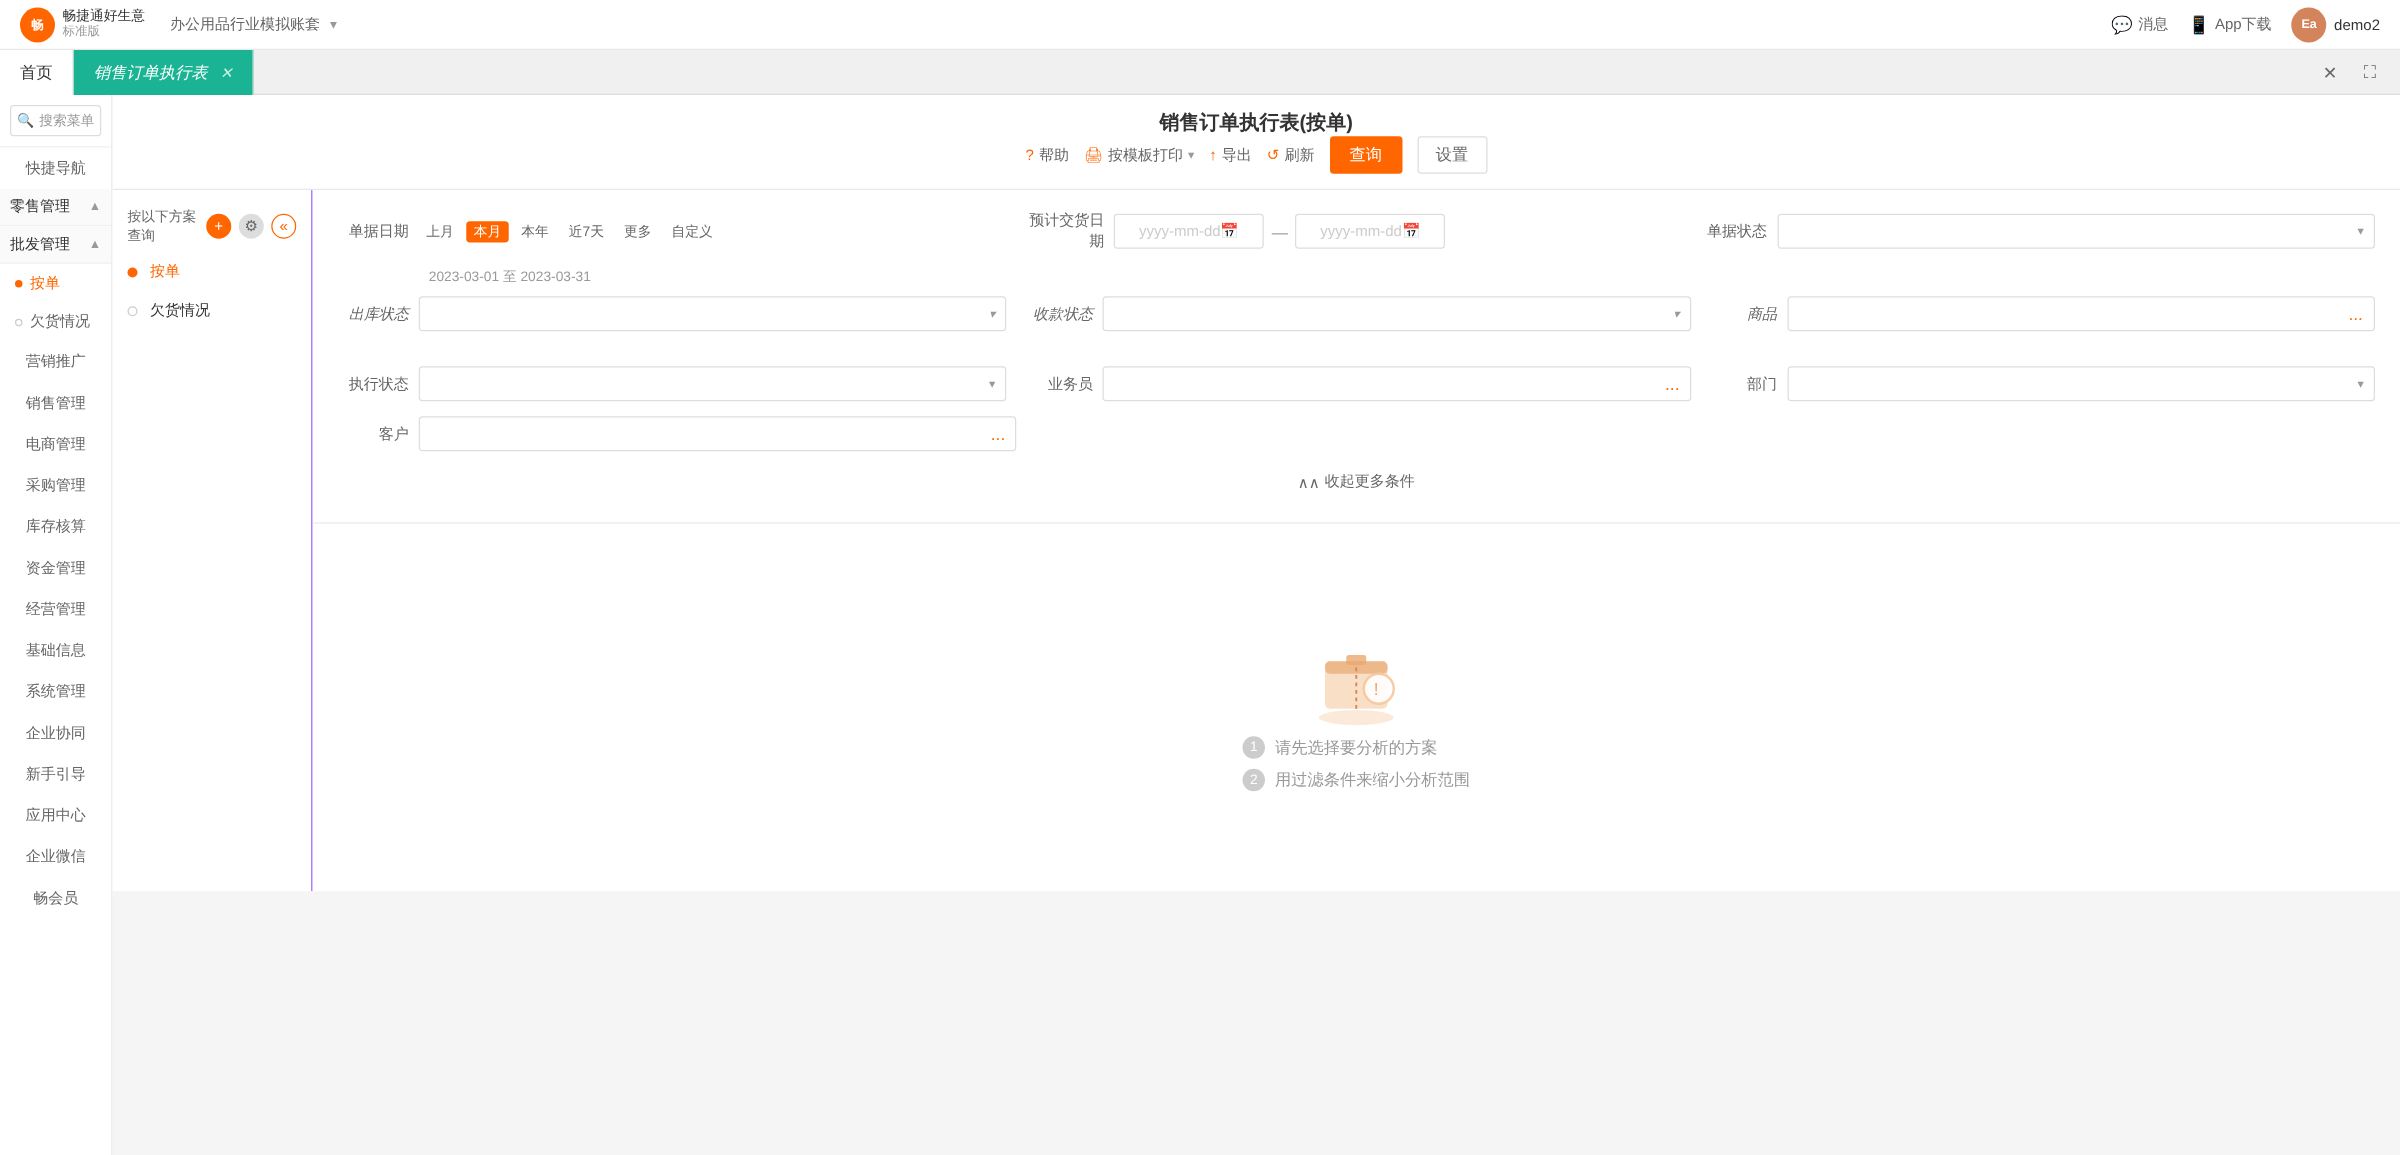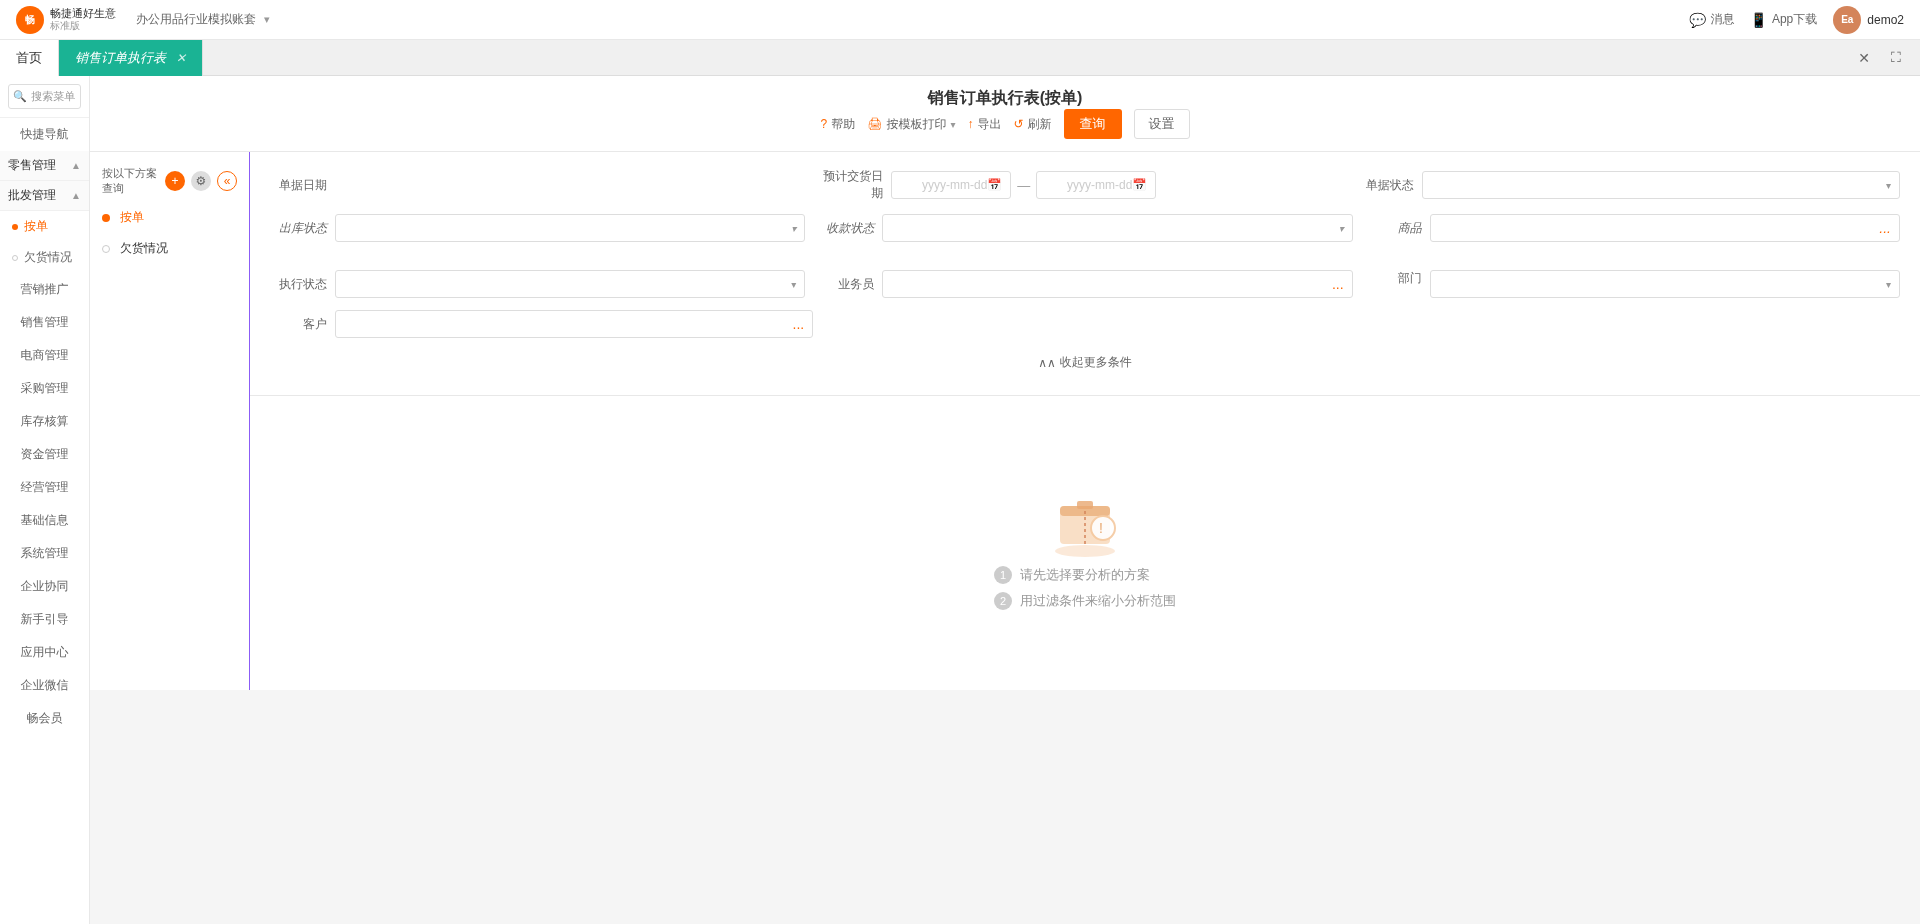--- a/index.html
+++ b/index.html
@@ -47,21 +47,21 @@
     .page-actions { display: flex; align-items: center; gap: 12px; }
     .page-action-btn { display: flex; align-items: center; gap: 4px; font-size: 12px; color: #666; cursor: pointer; }
     .btn-primary { background: #ff6600; color: white; border: none; padding: 6px 16px; border-radius: 3px; cursor: pointer; font-size: 13px; }
     .btn-secondary { background: #fff; color: #666; border: 1px solid #ddd; padding: 5px 14px; border-radius: 3px; cursor: pointer; font-size: 13px; }
 
     
     .filter-panel { background: #fff; margin: 0; padding: 16px 20px; border-bottom: 1px solid #e8e8e8; }
     .filter-label { font-size: 12px; color: #666; width: 70px; text-align: right; padding-right: 8px; flex-shrink: 0; }
     .date-tab { font-size: 12px; color: #666; cursor: pointer; padding: 2px 6px; border-radius: 2px; }
     .date-tab.active { background: #ff6600; color: white; border-radius: 3px; padding: 2px 8px; }
-    .date-input { border: 1px solid #ddd; border-radius: 3px; padding: 4px 8px; font-size: 12px; color: #999; width: 120px; height: 28px; display: flex; align-items: center; justify-content: flex-end; cursor: pointer; }
+    .date-input { border: 1px solid #ddd; border-radius: 3px; padding: 4px 8px; font-size: 12px; color: #999; width: 120px; height: 28px; display: flex; align-items: center; justify-content: center; cursor: pointer; }
     .date-input span { color: #ccc; font-size: 14px; }
     .select-control { border: 1px solid #ddd; border-radius: 3px; padding: 4px 8px; font-size: 12px; color: #333; height: 28px; display: flex; align-items: center; justify-content: space-between; cursor: pointer; width: 100%; }
     .select-control .arrow { color: #999; font-size: 10px; }
     .select-control .dots { color: #ff6600; font-size: 14px; }
     .collapse-bar { display: flex; align-items: center; justify-content: center; padding: 8px; cursor: pointer; color: #666; font-size: 12px; gap: 4px; }
 
     
     .empty-state { display: flex; flex-direction: column; align-items: center; justify-content: center; padding: 80px 20px; background: #fff; margin-top: 0; }
     .empty-tips { display: flex; flex-direction: column; gap: 8px; }
     .empty-tip { display: flex; align-items: center; gap: 8px; font-size: 13px; color: #999; }
@@ -253,20 +253,28 @@
       </div>
 
       <div class="content-area">
 
         <div class="filter-panel">
 
           <div style="display:grid;grid-template-columns:1fr 1fr 1fr;gap:0;margin-bottom:12px;">
 
             <div style="display:flex;align-items:center;">
               <span class="filter-label" style="width:65px;text-align:right;padding-right:8px;font-size:12px;color:#666;flex-shrink:0;">单据日期</span>
+              <div style="display:flex;align-items:center;gap:4px;flex:1;">
+                <span class="date-tab" style="font-size:11px;color:#666;cursor:pointer;">上月</span>
+                <span class="date-tab active" style="background:#ff6600;color:white;font-size:11px;padding:1px 6px;border-radius:3px;cursor:pointer;">本月</span>
+                <span class="date-tab" style="font-size:11px;color:#666;cursor:pointer;">本年</span>
+                <span class="date-tab" style="font-size:11px;color:#666;cursor:pointer;">近7天</span>
+                <span class="date-tab" style="font-size:11px;color:#666;cursor:pointer;">更多</span>
+                <span class="date-tab" style="font-size:11px;color:#666;cursor:pointer;">自定义</span>
+              </div>
             </div>
 
             <div style="display:flex;align-items:center;">
               <span class="filter-label" style="width:78px;text-align:right;padding-right:8px;font-size:12px;color:#666;flex-shrink:0;">预计交货日期</span>
               <div style="display:flex;align-items:center;gap:6px;flex:1;">
                 <div class="date-input">
                   <span style="color:#ccc;font-size:12px;">yyyy-mm-dd</span>
                   <span style="color:#ccc;font-size:12px;">📅</span>
                 </div>
                 <span style="color:#999;">—</span>
@@ -279,20 +287,23 @@
 
             <div style="display:flex;align-items:center;">
               <span class="filter-label" style="width:65px;text-align:right;padding-right:8px;font-size:12px;color:#666;flex-shrink:0;">单据状态</span>
               <div class="select-control" style="flex:1;">
                 <span></span>
                 <span class="arrow">▾</span>
               </div>
             </div>
           </div>
 
+          <div style="margin-left:73px;margin-bottom:8px;font-size:11px;color:#999;">
+            <span>2023-03-01 至 2023-03-31</span>
+          </div>
 
           <div style="display:grid;grid-template-columns:1fr 1fr 1fr;gap:12px;margin-bottom:28px;font-style:italic;">
             <div style="display:flex;align-items:center;">
               <span class="filter-label" style="width:65px;text-align:right;padding-right:8px;font-size:12px;color:#666;flex-shrink:0;">出库状态</span>
               <div class="select-control" style="flex:1;">
                 <span></span>
                 <span class="arrow">▾</span>
               </div>
             </div>
             <div style="display:flex;align-items:center;">
@@ -319,21 +330,21 @@
                 <span class="arrow">▾</span>
               </div>
             </div>
             <div style="display:flex;align-items:center;">
               <span class="filter-label" style="width:65px;text-align:right;padding-right:8px;font-size:12px;color:#666;flex-shrink:0;">业务员</span>
               <div class="select-control" style="flex:1;">
                 <span></span>
                 <span class="dots" style="color:#ff6600;">...</span>
               </div>
             </div>
-            <div style="display:flex;">
+            <div style="display:flex;align-items:center;">
               <span class="filter-label" style="width:65px;text-align:right;padding-right:8px;font-size:12px;color:#666;flex-shrink:0;">部门</span>
               <div class="select-control" style="flex:1;">
                 <span></span>
                 <span class="arrow">▾</span>
               </div>
             </div>
           </div>
 
           <div style="display:flex;align-items:center;margin-bottom:8px;width:33.33%;">
             <span class="filter-label" style="width:65px;text-align:right;padding-right:8px;font-size:12px;color:#666;flex-shrink:0;">客户</span>

